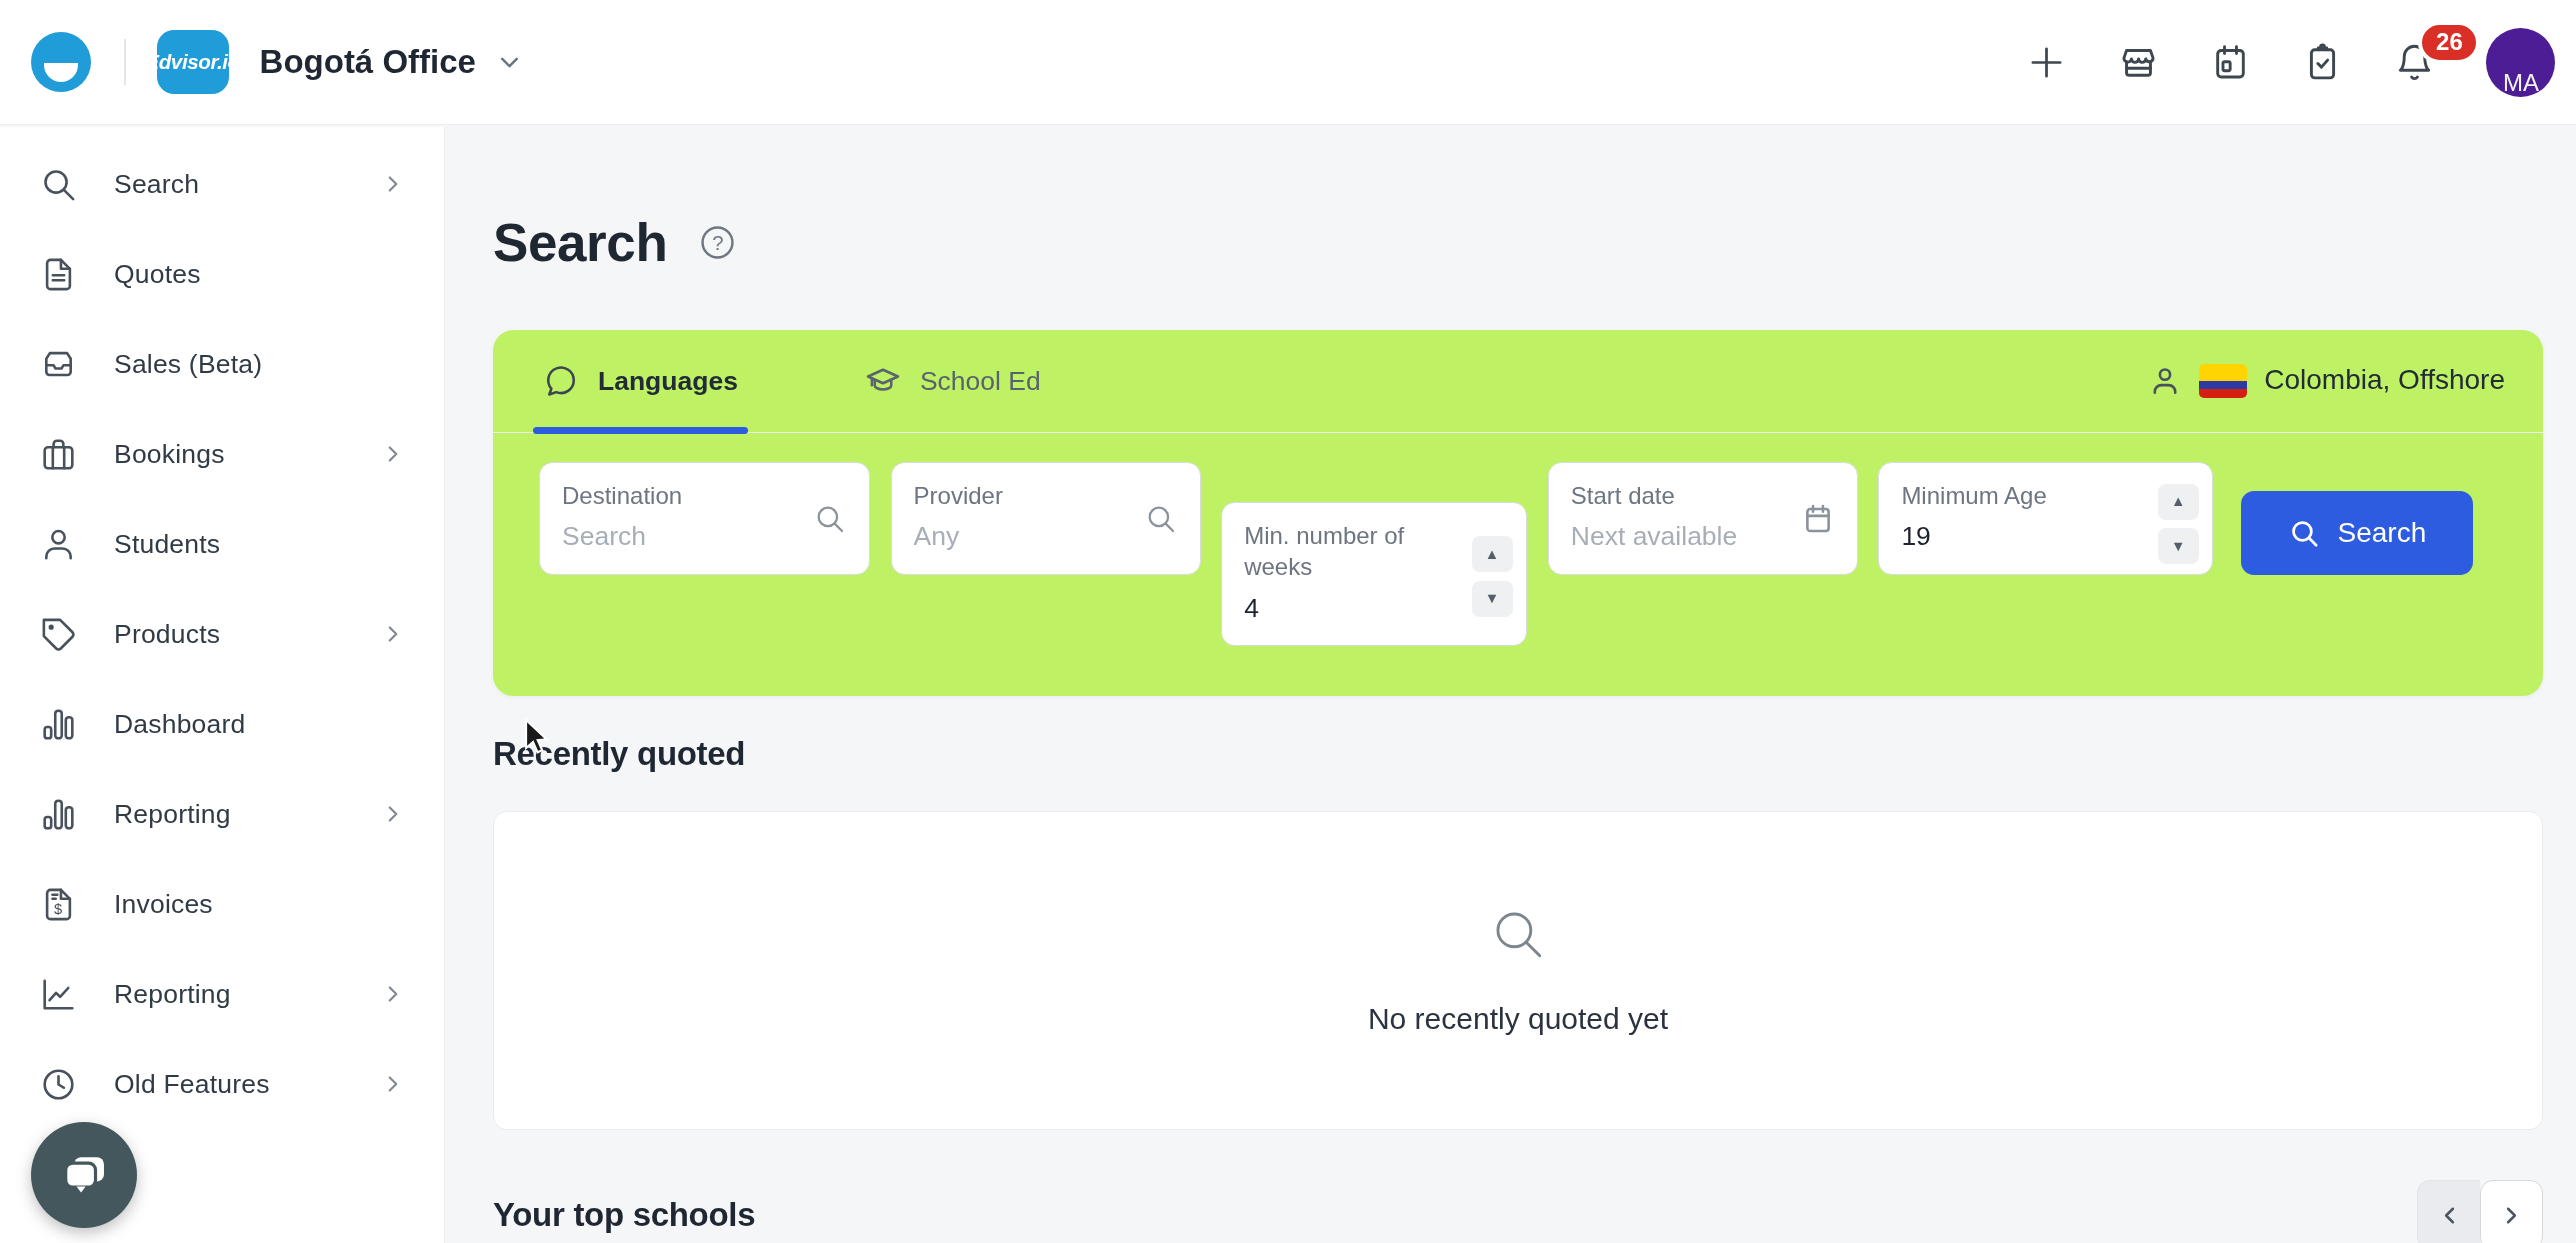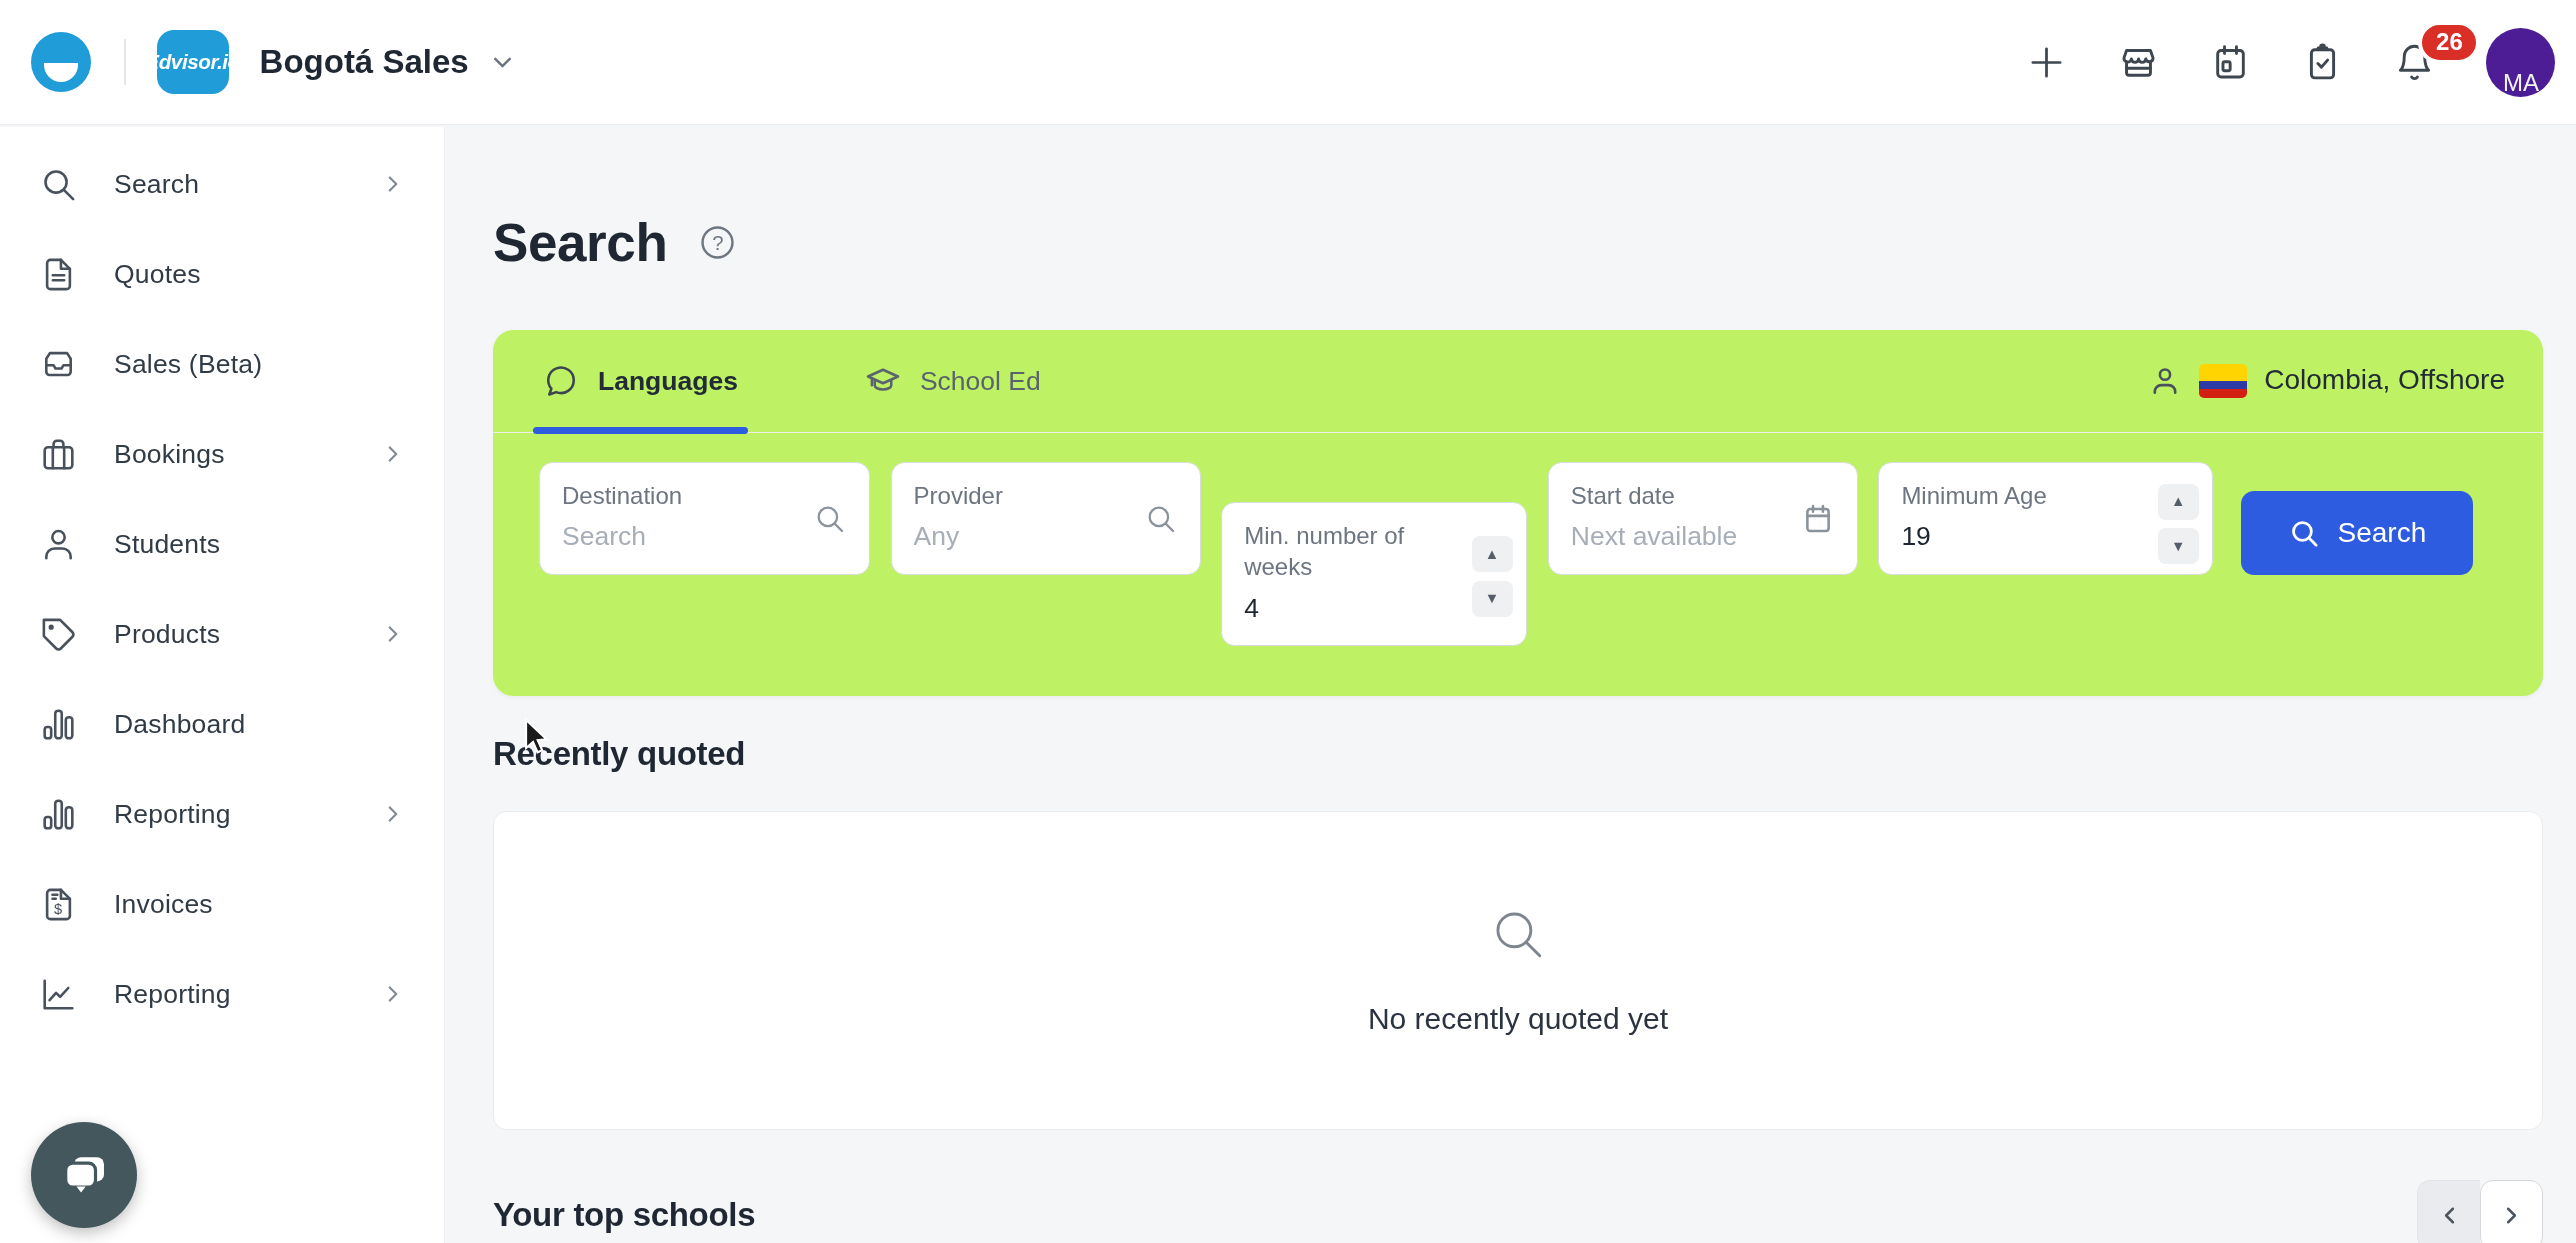--- a/index.html
+++ b/index.html
@@ -185,21 +185,21 @@
 
 <div class="header">
   <div class="brand-circle">
       <div class="bowl"></div>
     </div>
   <div class="header-divider"></div>
   <div class="edvisor-logo">
     <span>Edvisor.io</span>
   </div>
   <div class="office">
-    <span class="office-name">Bogotá Sales</span>
+    <span class="office-name">Bogotá Office</span>
     <span class="chev-down">
       <svg width="29" height="29" viewBox="0 0 24 24" fill="none" stroke="currentColor" stroke-width="2" stroke-linecap="round" stroke-linejoin="round">
           <polyline points="6 9 12 15 18 9"></polyline>
         </svg>
     </span>
   </div>
   <div class="header-right">
     <span class="h-icon">
       <svg width="41" height="41" viewBox="0 0 24 24" fill="none" stroke="currentColor" stroke-width="1.6" stroke-linecap="round">
           <path d="M12 4v16M4 12h16"></path>
@@ -366,20 +366,34 @@
         </svg>
     </span>
     <span class="s-label">Reporting</span>
     <span class="s-chev">
       <svg width="26" height="26" viewBox="0 0 24 24" fill="none" stroke="currentColor" stroke-width="2" stroke-linecap="round" stroke-linejoin="round">
           <polyline points="9 6 15 12 9 18"></polyline>
         </svg>
     </span>
   </div>
 
+  <div class="s-item">
+    <span class="s-icon">
+      <svg width="39" height="39" viewBox="0 0 24 24" fill="none" stroke="currentColor" stroke-width="1.6" stroke-linecap="round" stroke-linejoin="round">
+          <circle cx="12" cy="12" r="8.5"></circle>
+          <polyline points="12 7 12 12 15.3 14"></polyline>
+        </svg>
+    </span>
+    <span class="s-label">Old Features</span>
+    <span class="s-chev">
+      <svg width="26" height="26" viewBox="0 0 24 24" fill="none" stroke="currentColor" stroke-width="2" stroke-linecap="round" stroke-linejoin="round">
+          <polyline points="9 6 15 12 9 18"></polyline>
+        </svg>
+    </span>
+  </div>
 </div>
 
 <div class="chat-fab">
   <span>
     <svg width="55" height="55" viewBox="0 0 24 24">
       <rect x="7.5" y="4.5" width="13" height="10.5" rx="3" fill="#ffffff"></rect>
       <g>
         <rect x="3.8" y="7" width="13" height="10.5" rx="3" fill="#ffffff" stroke="#44575d" stroke-width="1.4"></rect>
         <path d="M8.5 17.2l2 2.6 2-2.6z" fill="#ffffff"></path>
       </g>

